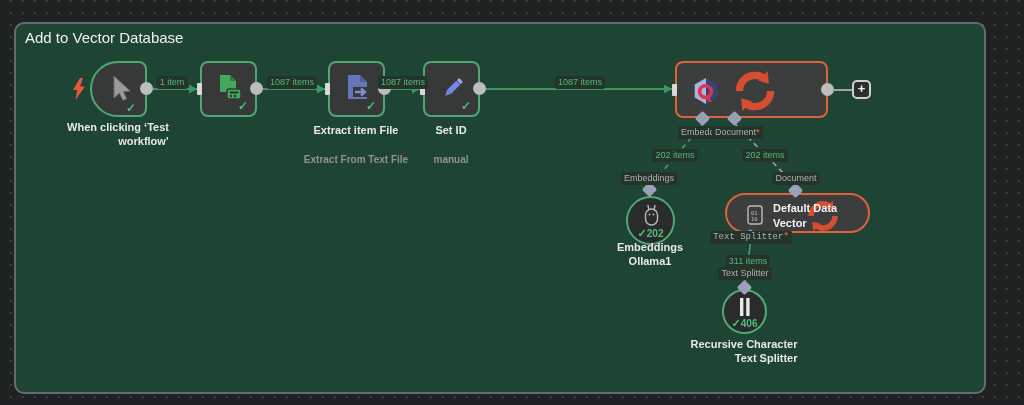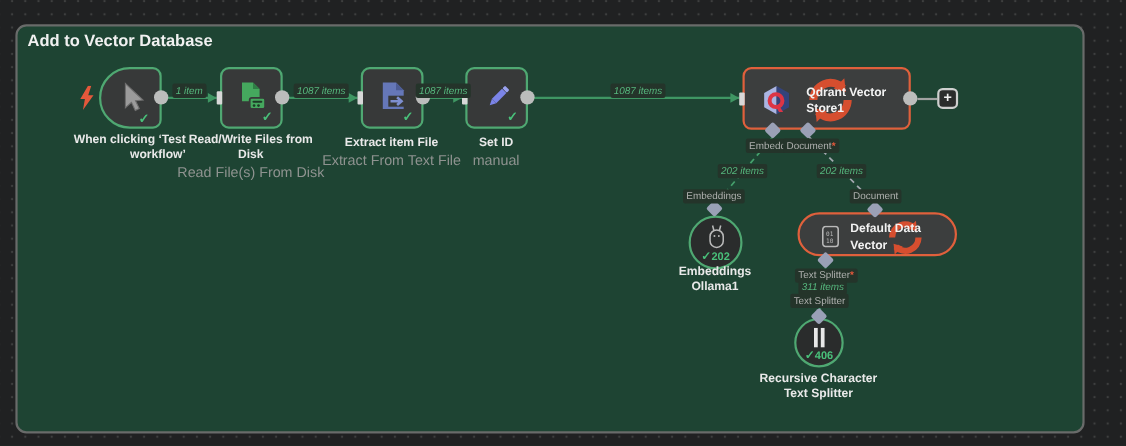--- a/index.html
+++ b/index.html
@@ -2,37 +2,37 @@
 <html><head>
 <meta charset="utf-8">
 <style>
   html,body{margin:0;padding:0;background:#202122;}
   .stage{position:relative;width:1024px;height:405px;overflow:hidden;
     font-family:"Liberation Sans",sans-serif;background:#202122;
     background-image:radial-gradient(circle,#3e3f3f 1px,transparent 1.4px);
     background-size:12px 12px;background-position:5px 7px;}
   .group-frame{position:absolute;left:14px;top:22px;width:972px;height:372px;
     box-sizing:border-box;background:#1e4433;border:2px solid #696b6a;border-radius:10px;z-index:0;}
-  .group-title{position:absolute;left:25px;top:29px;font-size:15px;font-weight:bold;color:#f1f1f1;z-index:1;}
+  .group-title{position:absolute;left:25px;top:29px;font-size:15px;font-weight:normal;color:#f1f1f1;z-index:1;}
   .wires{position:absolute;left:0;top:0;z-index:1;}
   .node{position:absolute;box-sizing:border-box;background:#373939;border:2px solid #4fa872;border-radius:8px;z-index:2;}
   .node.running{border-color:#e0603c;background:#3c3e3e;}
   .node.round{border-radius:50%;background:#2a2c2c;}
   .check{color:#49c07a;font-weight:bold;font-size:12px;line-height:12px;}
   .node-check{position:absolute;right:7px;bottom:3px;}
   .count-row{position:absolute;left:0;right:0;bottom:4px;text-align:center;color:#49c07a;
     font-size:10px;font-weight:bold;line-height:11px;}
   .count-row .check{font-size:11px;}
   .lbl{position:absolute;transform:translateX(-50%);text-align:center;color:#e9e9e9;
     font-size:11px;font-weight:bold;line-height:14px;white-space:nowrap;z-index:2;}
-  .sub{font-weight:normal;color:#8f9390;font-size:13px;margin-top:2px;}
+  .sub{font-weight:bold;color:#8f9390;font-size:10px;margin-top:16px;}
   .chip{position:absolute;transform:translateX(-50%);font-size:9px;line-height:11px;
     padding:1px 3px;border-radius:2px;background:#24342a;white-space:nowrap;z-index:4;}
   .chip.abs{transform:none;}
-  .chip.green{color:#56b87e;font-style:italic;}
+  .chip.green{color:#56b87e;}
   .chip.gray{color:#aeb0ae;}
   .req{color:#e4583b;font-weight:bold;}
   .diamond{position:absolute;width:11px;height:11px;background:#9aa0b6;border-radius:2px;
     transform:rotate(45deg);z-index:3;}
   .out-dot{position:absolute;width:13px;height:13px;border-radius:50%;background:#bcbdbc;z-index:3;}
   .in-bar{position:absolute;width:5px;height:12px;border-radius:1px;background:#d8d8d8;z-index:3;}
   .plus-btn{position:absolute;left:852px;top:80px;width:19px;height:19px;box-sizing:border-box;
     border:2px solid #cfd0cf;border-radius:5px;background:#2b2d2c;color:#f0f0f0;
     font-size:13px;font-weight:bold;text-align:center;line-height:14px;z-index:3;}
   .n-icon{position:absolute;}
@@ -83,25 +83,20 @@
     <svg class="n-icon" style="left:14px;top:11px;" width="27" height="27" viewBox="0 0 27 27">
       <path d="M4,1 h10 l6,6 v11 h-16 z" fill="#45a85e"></path>
       <path d="M14,1 l6,6 h-6 z" fill="#2f7d45"></path>
       <rect x="11" y="15" width="14" height="10" rx="2" fill="#45a85e" stroke="#373939" stroke-width="1.6"></rect>
       <rect x="13.5" y="17.5" width="9" height="2" rx="1" fill="#1d3a27"></rect>
       <circle cx="15" cy="22" r="1.2" fill="#1d3a27"></circle>
       <circle cx="19" cy="22" r="1.2" fill="#1d3a27"></circle>
     </svg>
     <span class="check node-check">✓</span>
   </div>
-  <div class="lbl" style="left:228px;top:120px;">
-    <div>Read/Write Files from</div>
-    <div>Disk</div>
-    <div class="sub">Read File(s) From Disk</div>
-  </div>
   <div class="in-bar" style="left:197px;top:83px;"></div>
   <div class="out-dot" style="left:250px;top:82px;"></div>
   <div class="chip green" style="left:292px;top:76px;">1087 items</div>
 
   <div class="node" style="left:328px;top:61px;width:57px;height:56px;">
     <svg class="n-icon" style="left:15px;top:11px;" width="26" height="28" viewBox="0 0 26 28">
       <path d="M3,1 h12 l7,7 v17 h-19 z" fill="#6577b8"></path>
       <path d="M15,1 l7,7 h-7 z" fill="#4d5c94"></path>
       <rect x="8" y="13" width="18" height="10" fill="#373939"></rect>
       <path d="M10,18 h9 M16,14.5 l4,3.5 l-4,3.5" stroke="#7e8fd0" stroke-width="2.4" fill="none"></path>
@@ -140,24 +135,20 @@
       <polygon points="17.8,2.8 18.4,8.6 13.4,7.2" fill="#df4f2f"></polygon>
       <path d="M19.2,12 a7.2,7.2 0 0 1 -12.4,5" fill="none" stroke="#df4f2f" stroke-width="3.4"></path>
       <polygon points="6.2,21.2 5.6,15.4 10.6,16.8" fill="#df4f2f"></polygon>
     </svg>
     <svg class="n-icon" style="left:15px;top:14px;" width="28" height="28" viewBox="0 0 26 26">
       <polygon points="13,1 2.5,7 2.5,19 13,25" fill="#aab4e2"></polygon>
       <polygon points="13,1 23.5,7 23.5,19 13,25" fill="#33437c"></polygon>
       <circle cx="12.5" cy="13.5" r="5.4" fill="none" stroke="#dc3545" stroke-width="3.4"></circle>
       <path d="M14.5,16.5 l4,6.5 h-3.4 l-2.6,-4.4 Z" fill="#dc3545"></path>
     </svg>
-    <div class="q-title">
-      <div>Qdrant Vector</div>
-      <div>Store1</div>
-    </div>
   </div>
   <div class="in-bar" style="left:672px;top:84px;"></div>
   <div class="out-dot" style="left:821px;top:83px;"></div>
   <div class="plus-btn">+</div>
   <div class="diamond" style="left:697px;top:113px;"></div>
   <div class="diamond" style="left:729px;top:113px;"></div>
   <div class="chip gray abs" style="left:678px;top:126px;z-index:4;"><span>Embedding</span><span class="req">*</span></div>
   <div class="chip gray abs" style="left:712px;top:126px;z-index:5;"><span>Document</span><span class="req">*</span></div>
   <div class="chip green" style="left:675px;top:149px;">202 items</div>
   <div class="chip green" style="left:765px;top:149px;">202 items</div>
@@ -191,30 +182,30 @@
       <rect x="1" y="1" width="14" height="18" rx="2.5" fill="none" stroke="#b9b9b9" stroke-width="1.4"></rect>
       <text x="4" y="9.5" font-size="5.5" fill="#b9b9b9" font-family="DejaVu Sans Mono, monospace">01</text>
       <text x="4" y="15.5" font-size="5.5" fill="#b9b9b9" font-family="DejaVu Sans Mono, monospace">10</text>
     </svg>
     <div class="l-title">
       <div>Default Data</div>
       <div>Vector</div>
     </div>
   </div>
   <div class="diamond" style="left:745px;top:231px;"></div>
-  <div class="chip gray" style="left:751px;top:244px;"><span>Text Splitter</span><span class="req">*</span></div>
+  <div class="chip gray" style="left:751px;top:231px;font-family:Liberation Mono, monospace;"><span>Text Splitter</span><span class="req">*</span></div>
   <div class="chip green" style="left:748px;top:255px;">311 items</div>
   <div class="chip gray" style="left:745px;top:267px;">Text Splitter</div>
 
   <div class="diamond" style="left:739px;top:282px;"></div>
   <div class="node round" style="left:722px;top:289px;width:45px;height:45px;">
     <svg class="n-icon" style="left:15px;top:7px;" width="12" height="18" viewBox="0 0 12 18">
       <rect x="1" y="0" width="3.4" height="18" fill="#e8e8e8"></rect>
       <rect x="7.2" y="0" width="3.4" height="18" fill="#e8e8e8"></rect>
     </svg>
     <div class="count-row" style="bottom:3px;"><span class="check">✓</span><span>406</span></div>
   </div>
-  <div class="lbl" style="left:744px;top:337px;">
+  <div class="lbl" style="left:744px;top:337px;text-align:right;">
     <div>Recursive Character</div>
     <div>Text Splitter</div>
   </div>
 
 </div>
 
 </body></html>

